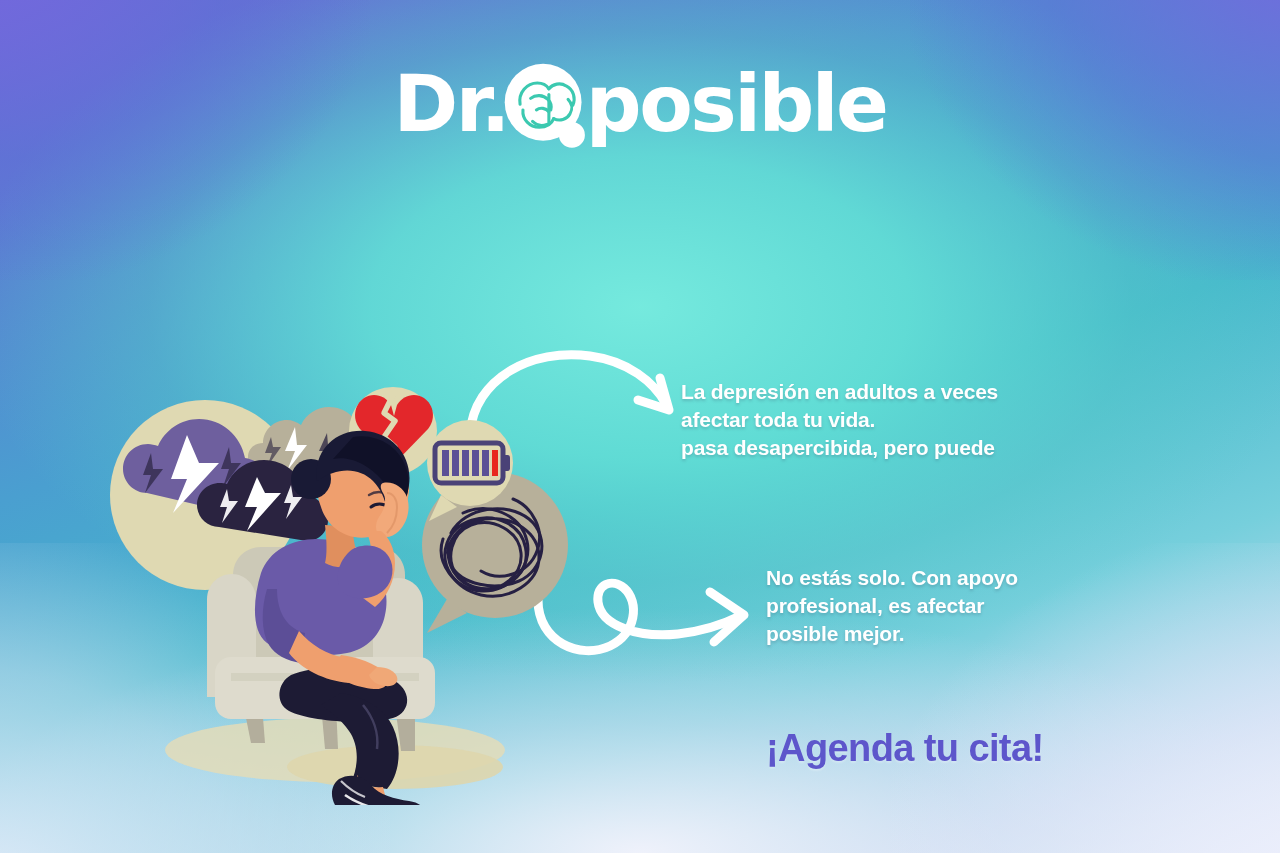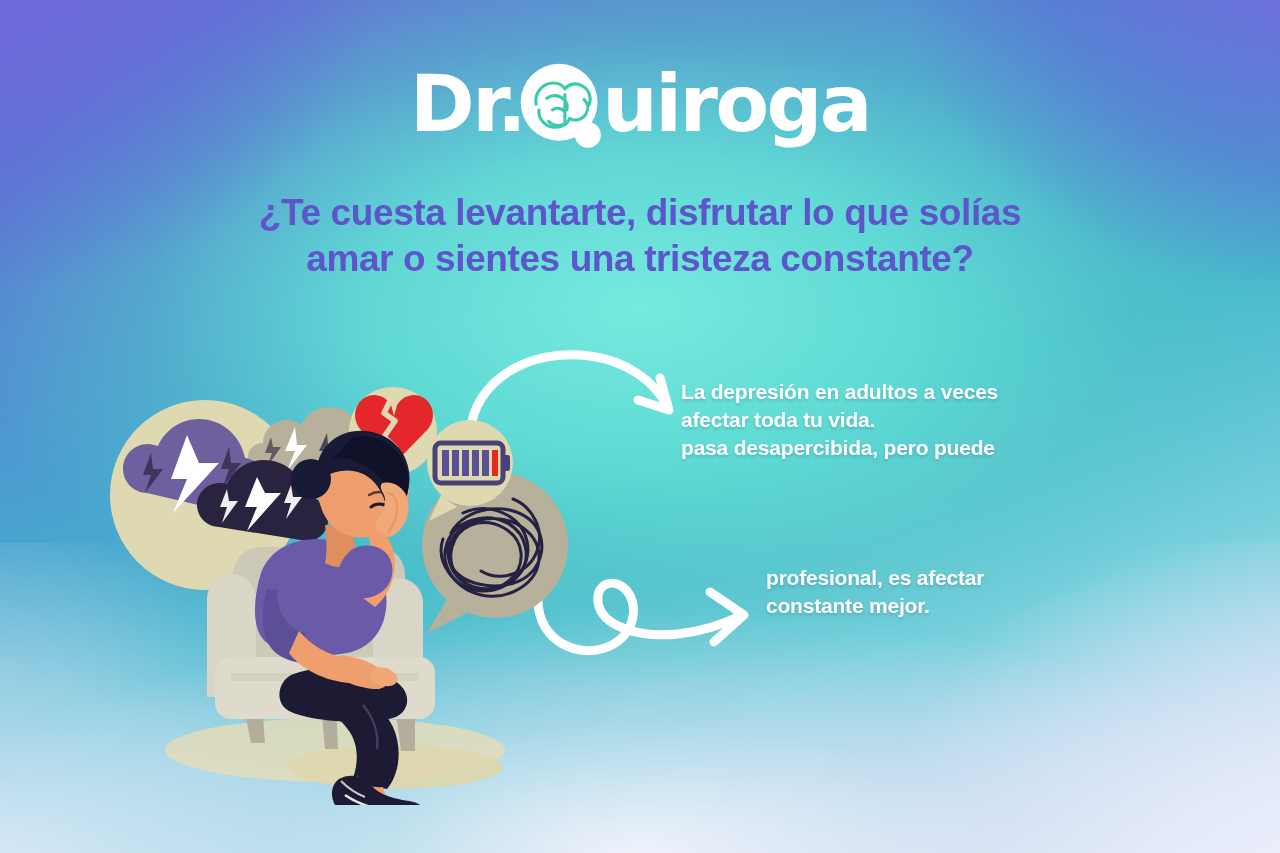--- a/index.html
+++ b/index.html
@@ -79,49 +79,47 @@
         <path d="M53 30c4-5 12-7 18-3 8 4 10 13 7 20"></path>
         <path d="M26 52c-1 10 7 18 17 18 8 0 13-4 15-9"></path>
         <path d="M58 61c6 3 14 1 17-5 3-5 2-11-2-15"></path>
         <path d="M34 40c5-4 13-4 18 1 3 3 4 7 3 11"></path>
         <path d="M40 52c4-3 10-2 13 2"></path>
         <path d="M53 36v30"></path>
         <path d="M36 64c4 4 10 5 15 3"></path>
       </g>
       <circle cx="77" cy="78" r="9" fill="#ffffff"></circle>
     </svg>
-    <span class="logo-word">uiroga</span>
+    <span class="logo-word">posible</span>
   </div>
 
-  <h1 id="headline">
-    <span class="ln">¿Te cuesta levantarte, disfrutar lo que solías</span>
-    <span class="ln">amar o sientes una tristeza constante?</span>
-  </h1>
 
   <svg id="arrow-1" viewBox="0 0 232 102">
     <path d="M8 96 C12 40, 70 10, 128 18 C166 23, 192 44, 204 66" fill="none" stroke="#ffffff" stroke-width="9" stroke-linecap="round"></path>
     <path d="M176 62 L207 72 L198 40" fill="none" stroke="#ffffff" stroke-width="9" stroke-linecap="round" stroke-linejoin="round"></path>
   </svg>
 
   <svg id="arrow-2" viewBox="0 0 240 112">
     <path d="M10 42 C10 84, 52 102, 82 88 C108 76, 112 44, 96 30 C84 20, 68 26, 70 44 C73 68, 110 80, 150 76 C176 73, 196 66, 212 58" fill="none" stroke="#ffffff" stroke-width="9" stroke-linecap="round"></path>
     <path d="M182 34 L216 57 L186 84" fill="none" stroke="#ffffff" stroke-width="9" stroke-linecap="round" stroke-linejoin="round"></path>
   </svg>
 
   <div class="body-block" id="block-1">
     <span class="ln">La depresión en adultos a veces</span>
     <span class="ln">afectar toda tu vida.</span>
     <span class="ln">pasa desapercibida, pero puede</span>
   </div>
 
   <div class="body-block" id="block-2">
+    <span class="ln">No estás solo. Con apoyo</span>
     <span class="ln">profesional, es afectar</span>
-    <span class="ln">constante mejor.</span>
+    <span class="ln">posible mejor.</span>
   </div>
 
+  <div id="cta">¡Agenda tu cita!</div>
 
   <svg id="illus" viewBox="0 0 520 430">
 
     <ellipse cx="240" cy="375" rx="170" ry="32" fill="#e3dcb9" opacity="0.85"></ellipse>
     <ellipse cx="300" cy="392" rx="108" ry="22" fill="#ded6ad" opacity="0.9"></ellipse>
 
     <g>
       <circle cx="400" cy="170" r="73" fill="#b7b09a"></circle>
       <path d="M352 224 L332 258 L372 238 Z" fill="#b7b09a"></path>
       <g fill="none" stroke="#262043" stroke-width="3" stroke-linecap="round">

